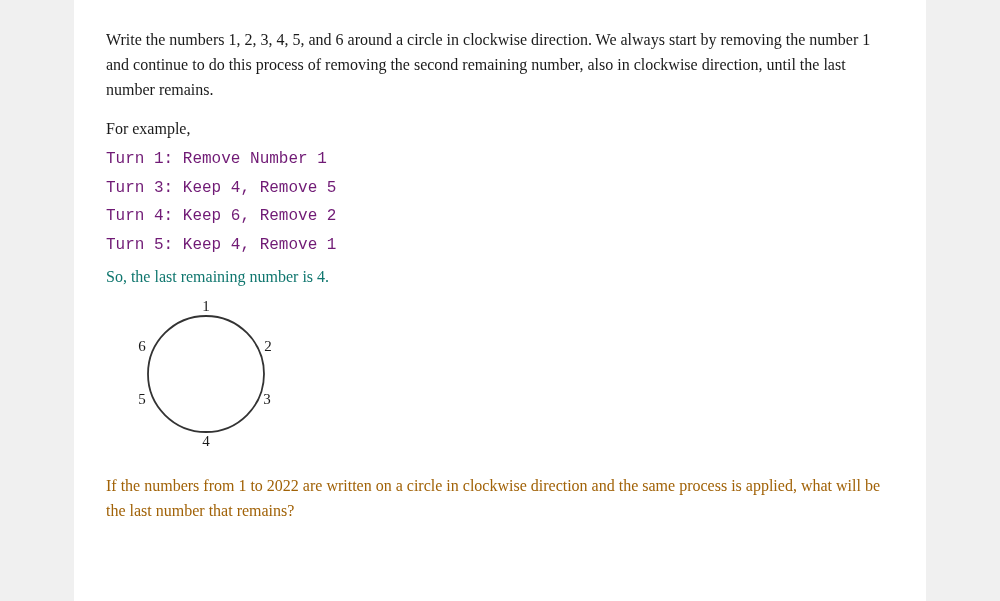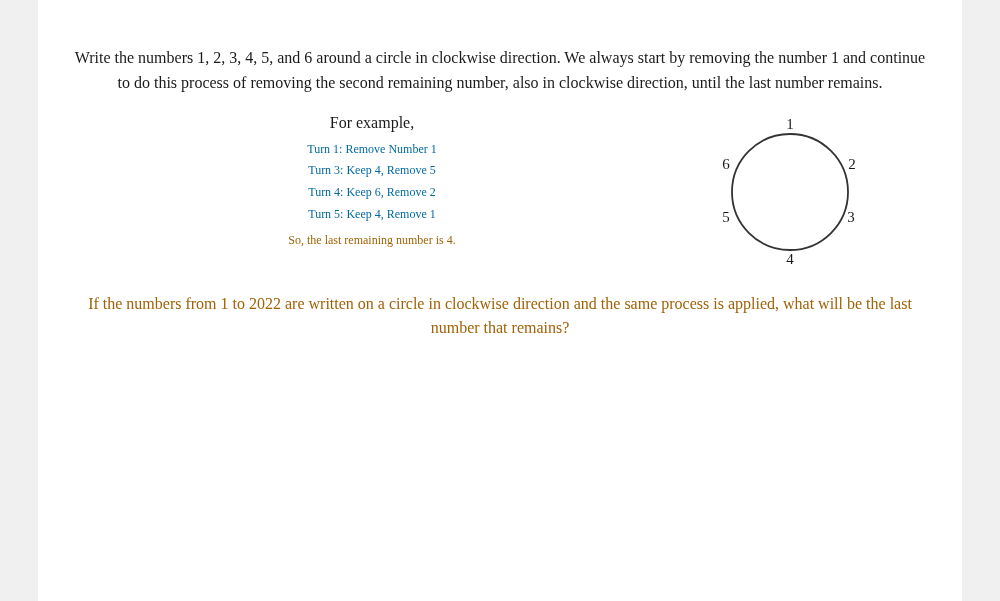--- a/index.html
+++ b/index.html
@@ -11,66 +11,67 @@
     body {
       background-color: #f0f0f0;
       display: flex;
       justify-content: center;
       align-items: center;
       min-height: 100vh;
       font-family: Georgia, 'Times New Roman', serif;
     }
 
     .page-container {
-      width: 924px;
+      width: 852px;
       height: 601px;
       background-color: #ffffff;
-      padding: 46px 32px 28px 32px;
+      padding: 28px 32px 28px 32px;
       position: relative;
       overflow: hidden;
       display: flex;
       flex-direction: column;
-      text-align: center;
     }
 
     .intro-paragraph {
       font-size: 16px;
       line-height: 1.55;
       color: #1a1a1a;
       margin-bottom: 18px;
     }
 
     .example-section {
       display: flex;
+      flex-direction: column;
       align-items: flex-start;
-      gap: 16px;
+      gap: 6px;
     }
 
     .turns-column {
       flex: 1;
       display: flex;
       flex-direction: column;
       gap: 2px;
     }
 
     .for-example-label {
       font-size: 16px;
       color: #1a1a1a;
       margin-bottom: 6px;
     }
 
     .turn-line {
-      font-size: 12px;
-      color: #0369a1;
+      font-size: 16px;
+      color: #701a75;
       line-height: 1.65;
+      font-family: Liberation Mono, monospace;
     }
 
     .last-remaining-line {
-      font-size: 12px;
-      color: #a16207;
+      font-size: 16px;
+      color: #0f766e;
       margin-top: 4px;
       line-height: 1.65;
     }
 
     .circle-diagram {
       width: 200px;
       flex-shrink: 0;
       display: flex;
       justify-content: center;
       align-items: center;

